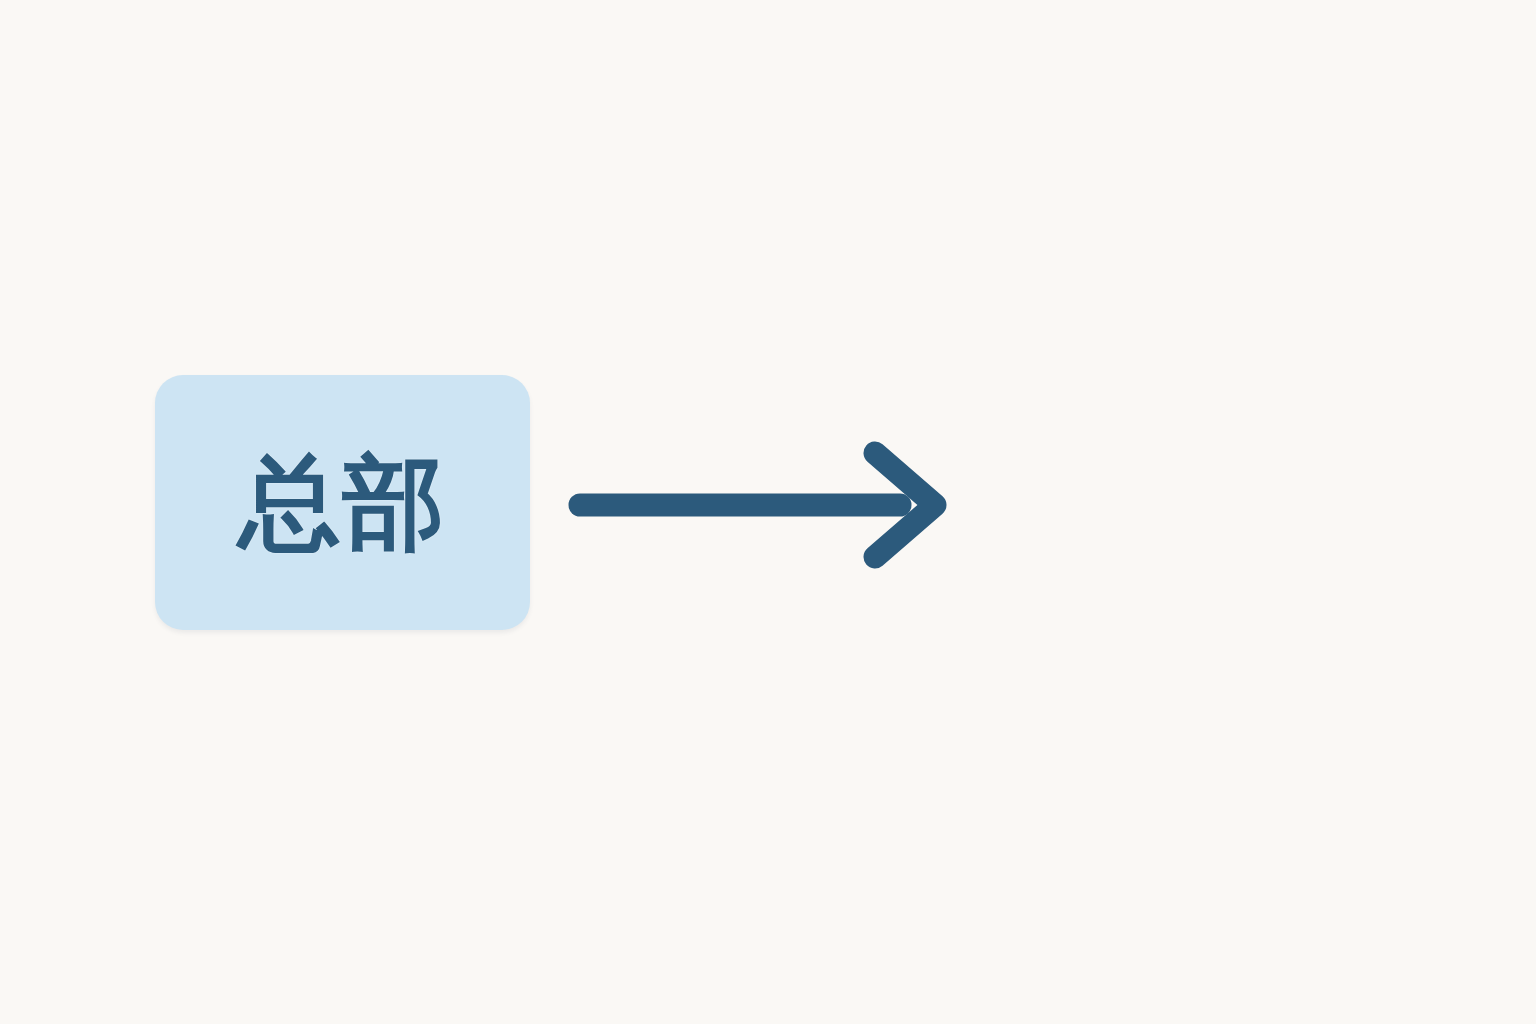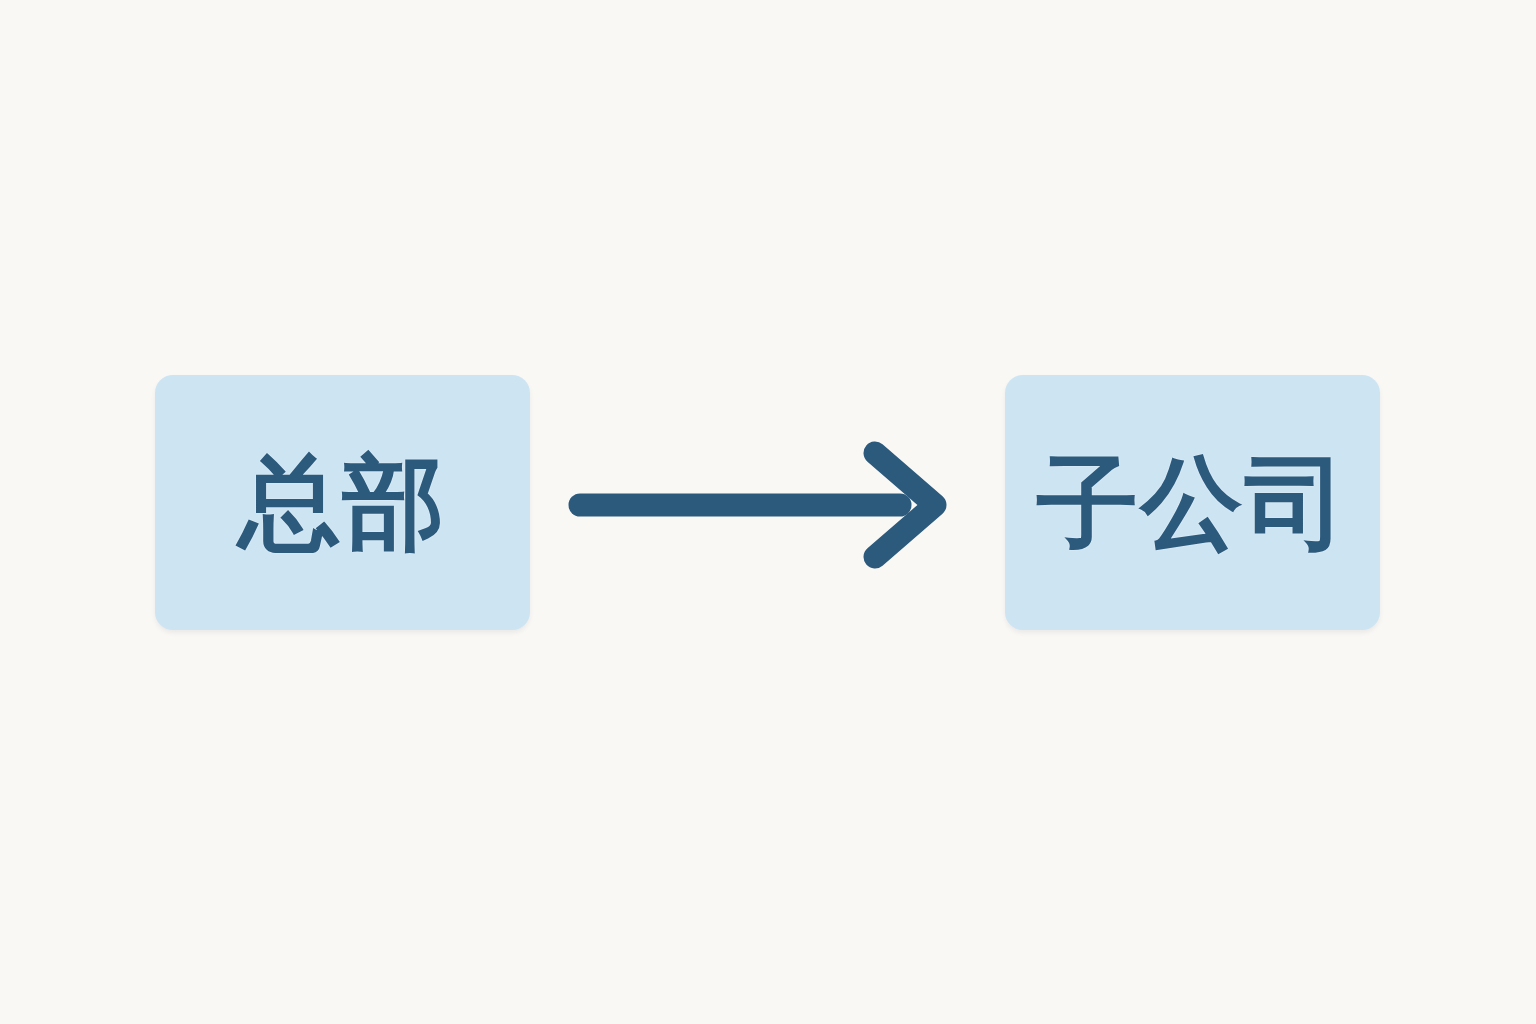--- a/index.html
+++ b/index.html
@@ -19,21 +19,21 @@
     width: 1536px;
     height: 1024px;
     background: var(--bg);
   }
   .node {
     position: absolute;
     top: 375px;
     width: 375px;
     height: 255px;
     background: var(--node-fill);
-    border-radius: 18px;
+    border-radius: 28px;
     display: flex;
     align-items: center;
     justify-content: center;
     box-shadow: 0 3px 4px rgba(60, 80, 100, 0.08);
   }
   .node-left  { left: 155px; }
   .node-right { left: 1005px; }
   .node-label {
     color: var(--accent);
     font-size: 102px;
@@ -58,17 +58,14 @@
 
   <div class="node node-left">
     <span class="node-label">总部</span>
   </div>
 
   <svg class="edge-arrow" viewBox="0 0 400 160" aria-hidden="true">
     <line x1="20" y1="80" x2="340" y2="80" stroke="var(--accent)" stroke-width="23" stroke-linecap="round"></line>
     <polyline points="315,28 375,80 315,132" fill="none" stroke="var(--accent)" stroke-width="23" stroke-linecap="round" stroke-linejoin="round"></polyline>
   </svg>
 
-  <div class="node node-right">
-    <span class="node-label">子公司</span>
-  </div>
 
 </div>
 
 </body></html>

